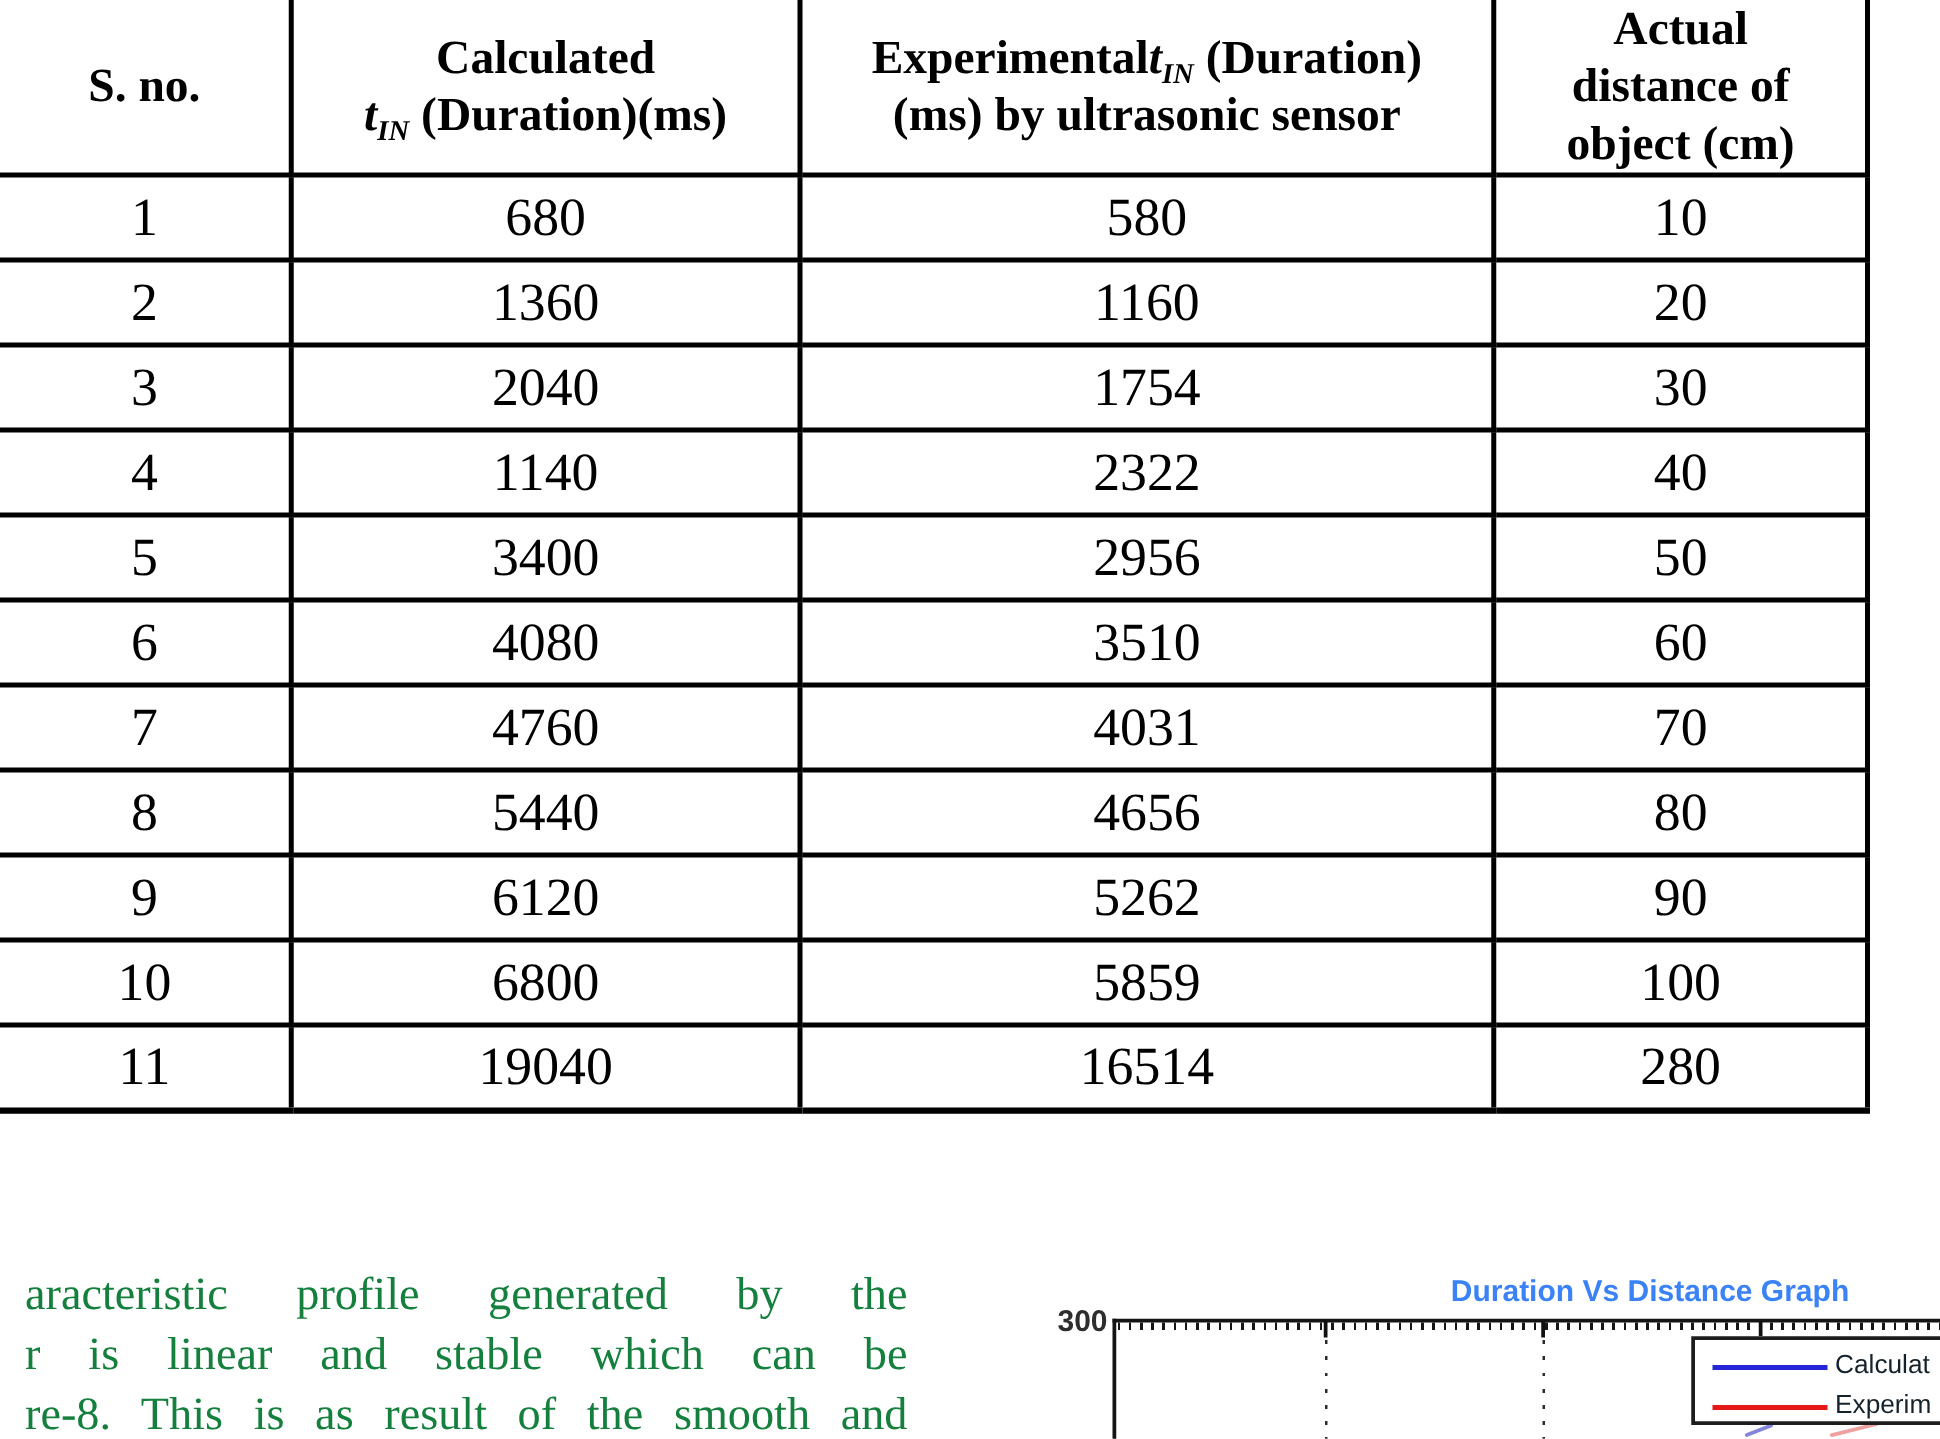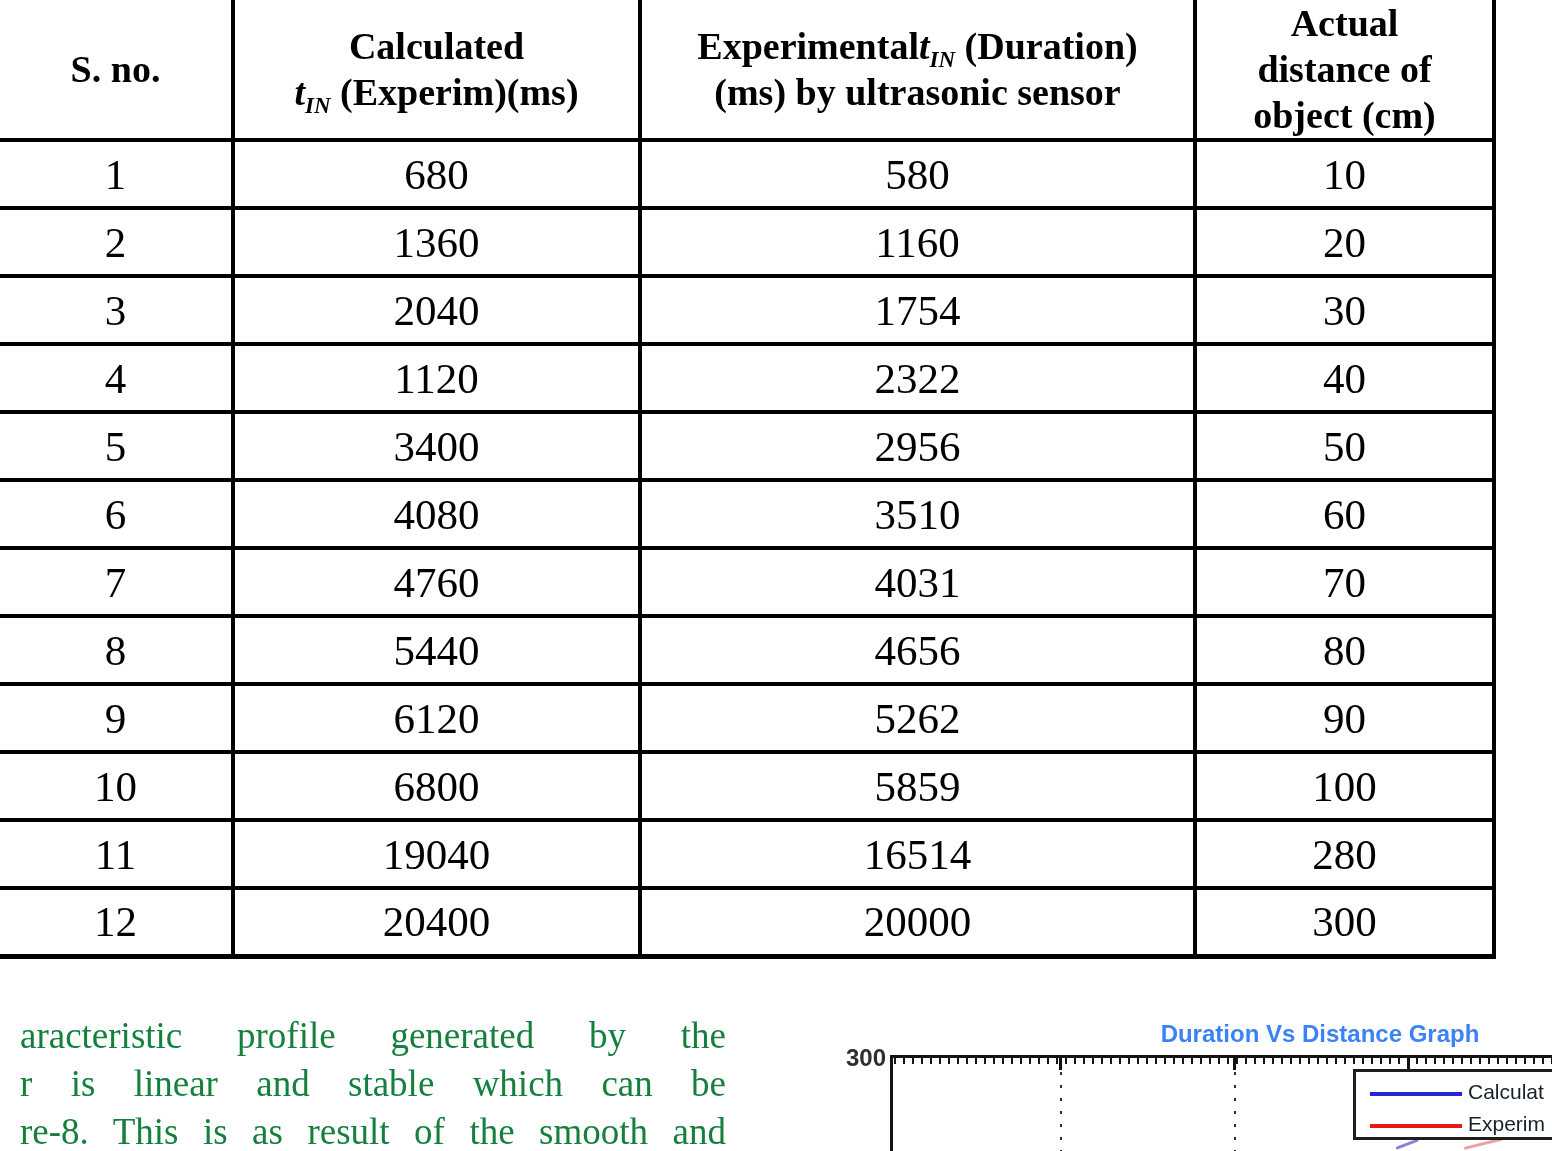--- a/index.html
+++ b/index.html
@@ -86,21 +86,21 @@
         <col class="c1">
         <col class="c2">
         <col class="c3">
         <col class="c4">
       </colgroup>
     <thead>
       <tr>
         <th>S. no.</th>
         <th>
           <div><span>Calculated</span></div>
-          <div><span class="tvar">t</span><sub class="tsub">IN</sub><span class="reg"> (Experim)(ms)</span></div>
+          <div><span class="tvar">t</span><sub class="tsub">IN</sub><span class="reg"> (Duration)(ms)</span></div>
         </th>
         <th>
           <div><span>Experimental</span><span class="tvar">t</span><sub class="tsub">IN</sub><span class="reg"> (Duration)</span></div>
           <div><span class="reg">(ms) </span><span>by ultrasonic sensor</span></div>
         </th>
         <th>
           <div>Actual</div>
           <div>distance of</div>
           <div><span>object </span><span class="reg">(cm)</span></div>
         </th>
@@ -120,21 +120,21 @@
           <td>20</td>
         </tr>
       <tr>
           <td>3</td>
           <td>2040</td>
           <td>1754</td>
           <td>30</td>
         </tr>
       <tr>
           <td>4</td>
-          <td>1120</td>
+          <td>1140</td>
           <td>2322</td>
           <td>40</td>
         </tr>
       <tr>
           <td>5</td>
           <td>3400</td>
           <td>2956</td>
           <td>50</td>
         </tr>
       <tr>
@@ -165,26 +165,20 @@
           <td>10</td>
           <td>6800</td>
           <td>5859</td>
           <td>100</td>
         </tr>
       <tr>
           <td>11</td>
           <td>19040</td>
           <td>16514</td>
           <td>280</td>
-        </tr>
-      <tr>
-          <td>12</td>
-          <td>20400</td>
-          <td>20000</td>
-          <td>300</td>
         </tr>
     </tbody>
   </table>
 
   <div class="bodytext">
     <div class="tline">aracteristic profile generated by the</div>
     <div class="tline">r is linear and stable which can be</div>
     <div class="tline">re-8. This is as result of the smooth and</div>
   </div>
 

